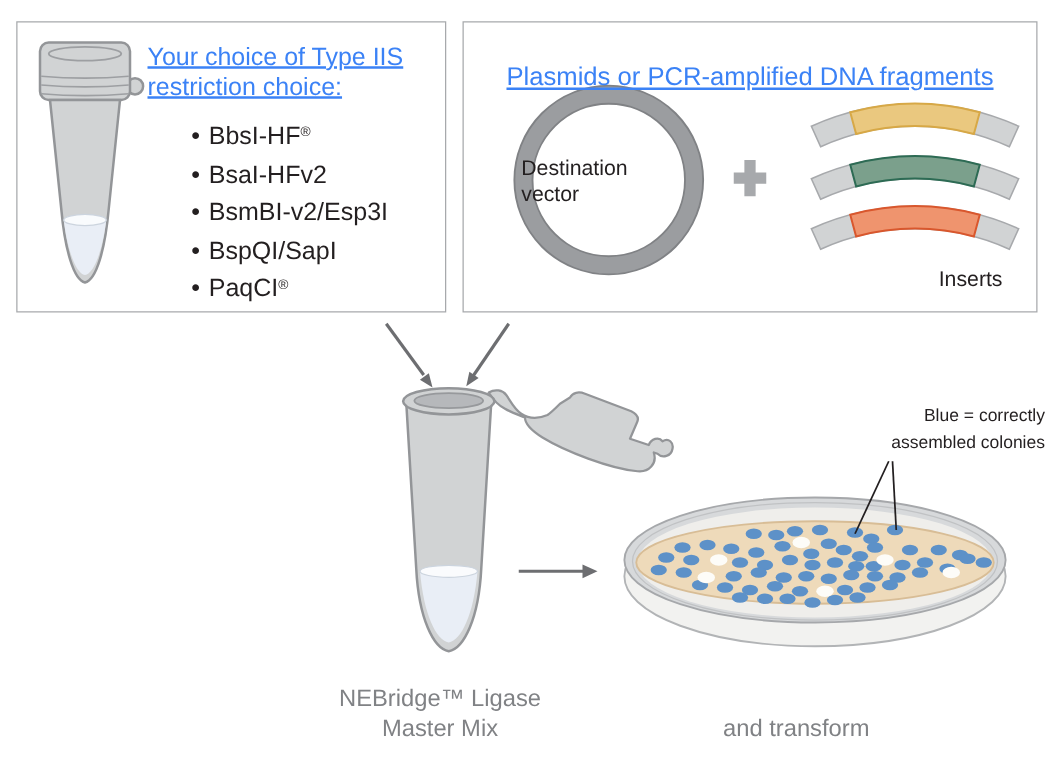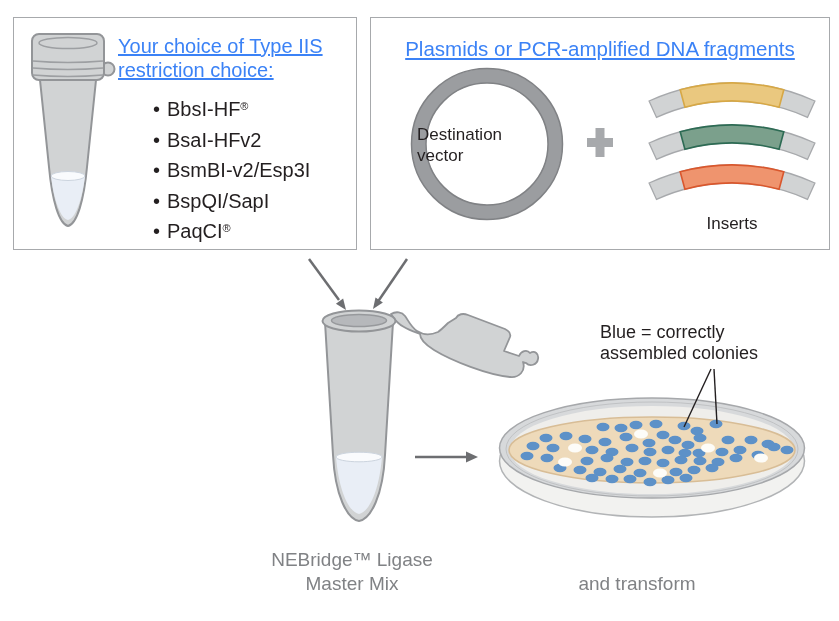--- a/index.html
+++ b/index.html
@@ -6,29 +6,29 @@
   .canvas{
     position:relative;width:839px;height:621px;background:#ffffff;overflow:hidden;
     font-family:"Liberation Sans", sans-serif;color:#231f20;
   }
   .box{position:absolute;border:1.5px solid #a7a9ac;background:#ffffff;box-sizing:border-box;}
   .box-left{left:13px;top:17px;width:344px;height:233px;}
   .box-right{left:370px;top:17px;width:460px;height:233px;}
   .art{position:absolute;left:0;top:0;width:839px;height:621px;}
   .txt{position:absolute;white-space:nowrap;}
   .heading{font-size:20px;line-height:23.5px;color:#3b82f6;text-decoration:underline;}
-  .heading-right{left:370px;top:37px;width:460px;text-align:center;font-size:20.5px;}
+  .heading-right{left:370px;top:50px;width:460px;text-align:center;font-size:20.5px;}
   .heading-left{left:118px;top:35px;}
   .bullets{position:absolute;left:121px;top:93px;font-size:20px;line-height:27.5px;}
   .bullets .row{display:block;margin-left:32px;}
   .bullets .bullet{margin-right:7px;}
   sup.reg{font-size:11px;vertical-align:6px;}
   .vector-label{left:417px;top:124px;width:140px;text-align:left;font-size:17px;line-height:21px;}
-  .inserts-label{left:662px;top:214px;width:140px;text-align:center;font-size:17px;}
-  .callout{left:600px;top:322px;width:236px;text-align:left;font-size:18px;line-height:20.5px;}
+  .inserts-label{left:662px;top:214px;width:140px;text-align:right;font-size:17px;}
+  .callout{left:600px;top:322px;width:236px;text-align:right;font-size:14px;line-height:20.5px;}
   .caption{font-weight:normal;font-size:19px;line-height:24px;color:#808285;text-align:center;}
   .caption-mix{left:252px;top:548px;width:200px;}
   .caption-plate{left:537px;top:548px;width:200px;}
 </style>
 </head>
 <body>
 
 <div class="canvas">
 
   <div class="box box-left"></div>

